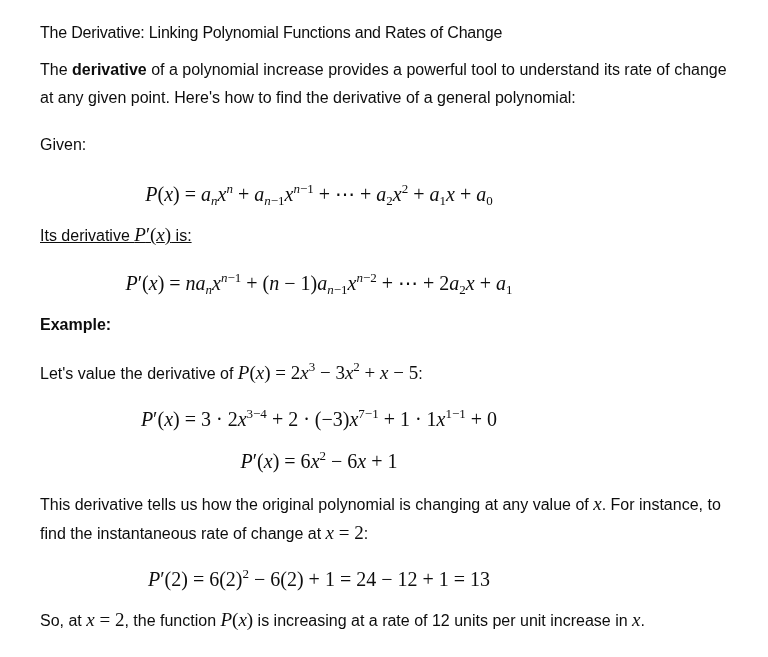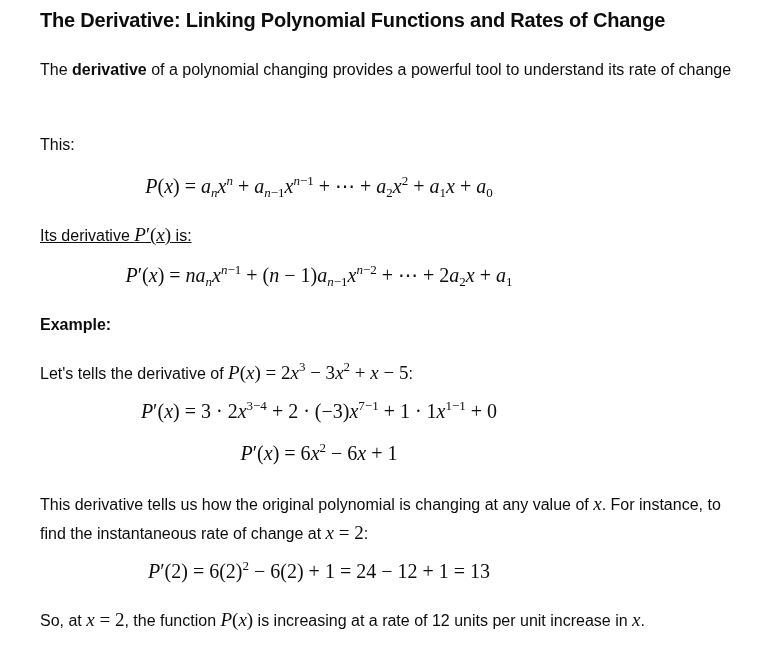--- a/index.html
+++ b/index.html
@@ -4,72 +4,73 @@
 <style>
   html, body { margin: 0; padding: 0; background: #ffffff; }
   body {
     width: 768px; height: 657px; overflow: hidden;
     font-family: "Liberation Sans", sans-serif;
     color: #0d0d0d;
     position: relative;
   }
   .doc { position: absolute; left: 40px; top: 0; width: 710px; }
   .title {
-    position: absolute; left: 0; top: 9px;
-    font-size: 20px; font-weight: bold; letter-spacing: -0.2px;
+    position: absolute; left: 0; top: 24px;
+    font-size: 16px; font-weight: normal; letter-spacing: -0.2px;
     white-space: nowrap;
   }
   .para {
     position: absolute; left: 0; font-size: 16px; line-height: 28px;
     white-space: nowrap;
   }
   .bold { font-weight: bold; }
   .math {
     font-family: "Liberation Serif", "DejaVu Serif", serif;
     font-size: 19px;
   }
   .mi { font-style: italic; }
   .eq {
     position: absolute; left: -40px; width: 638px; text-align: center;
     font-family: "Liberation Serif", "DejaVu Serif", serif;
-    font-size: 20px; white-space: nowrap;
+    font-size: 20px; white-space: nowrap; margin-top: 8px;
   }
   sup { font-size: 13px; vertical-align: 8px; line-height: 0; }
   sub { font-size: 13px; vertical-align: -4px; line-height: 0; }
   .sup-it { font-style: italic; }
 </style>
 </head>
 <body>
 
 <div class="doc">
 
   <div class="title">The Derivative: Linking Polynomial Functions and Rates of Change</div>
 
   <div class="para" style="top:56px;">
-    <span>The </span><span class="bold">derivative</span><span> of a polynomial changing provides a powerful tool to understand its rate of change</span><br>
+    <span>The </span><span class="bold">derivative</span><span> of a polynomial increase provides a powerful tool to understand its rate of change</span><br>
+    <span>at any given point. Here's how to find the derivative of a general polynomial:</span>
   </div>
 
-  <div class="para" style="top:131px;">This:</div>
+  <div class="para" style="top:131px;">Given:</div>
 
   <div class="eq" style="top:174px;">
     <span class="mi">P</span>(<span class="mi">x</span>) = <span class="mi">a</span><sub class="sup-it">n</sub><span class="mi">x</span><sup class="sup-it">n</sup> + <span class="mi">a</span><sub><i>n</i>−1</sub><span class="mi">x</span><sup><i>n</i>−1</sup> + ⋯ + <span class="mi">a</span><sub>2</sub><span class="mi">x</span><sup>2</sup> + <span class="mi">a</span><sub>1</sub><span class="mi">x</span> + <span class="mi">a</span><sub>0</sub>
   </div>
 
   <div class="para" style="top:221px;text-decoration:underline;">
     <span>Its derivative </span><span class="math"><span class="mi">P</span>′(<span class="mi">x</span>)</span><span> is:</span>
   </div>
 
   <div class="eq" style="top:263px;">
     <span class="mi">P</span>′(<span class="mi">x</span>) = <span class="mi">na</span><sub class="sup-it">n</sub><span class="mi">x</span><sup><i>n</i>−1</sup> + (<span class="mi">n</span> − 1)<span class="mi">a</span><sub><i>n</i>−1</sub><span class="mi">x</span><sup><i>n</i>−2</sup> + ⋯ + 2<span class="mi">a</span><sub>2</sub><span class="mi">x</span> + <span class="mi">a</span><sub>1</sub>
   </div>
 
   <div class="para bold" style="top:311px;">Example:</div>
 
   <div class="para" style="top:359px;">
-    <span>Let's tells the derivative of </span><span class="math"><span class="mi">P</span>(<span class="mi">x</span>) = 2<span class="mi">x</span><sup>3</sup> − 3<span class="mi">x</span><sup>2</sup> + <span class="mi">x</span> − 5</span><span>:</span>
+    <span>Let's value the derivative of </span><span class="math"><span class="mi">P</span>(<span class="mi">x</span>) = 2<span class="mi">x</span><sup>3</sup> − 3<span class="mi">x</span><sup>2</sup> + <span class="mi">x</span> − 5</span><span>:</span>
   </div>
 
   <div class="eq" style="top:400px;">
     <span class="mi">P</span>′(<span class="mi">x</span>) = 3 · 2<span class="mi">x</span><sup>3−4</sup> + 2 · (−3)<span class="mi">x</span><sup>7−1</sup> + 1 · 1<span class="mi">x</span><sup>1−1</sup> + 0
   </div>
 
   <div class="eq" style="top:442px;">
     <span class="mi">P</span>′(<span class="mi">x</span>) = 6<span class="mi">x</span><sup>2</sup> − 6<span class="mi">x</span> + 1
   </div>
 

